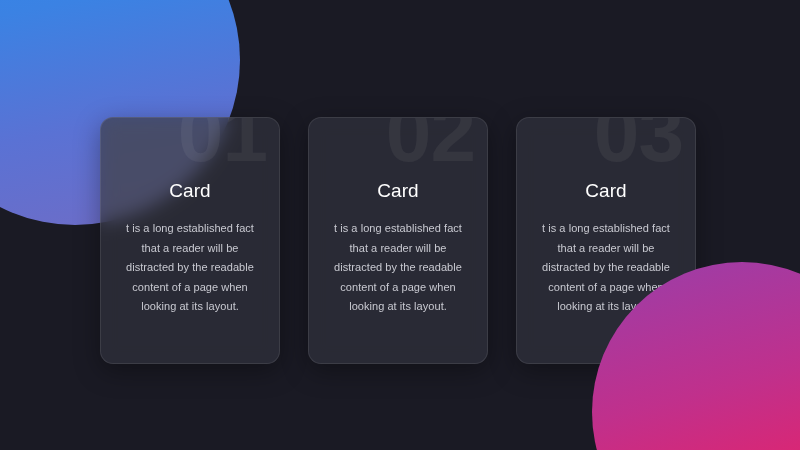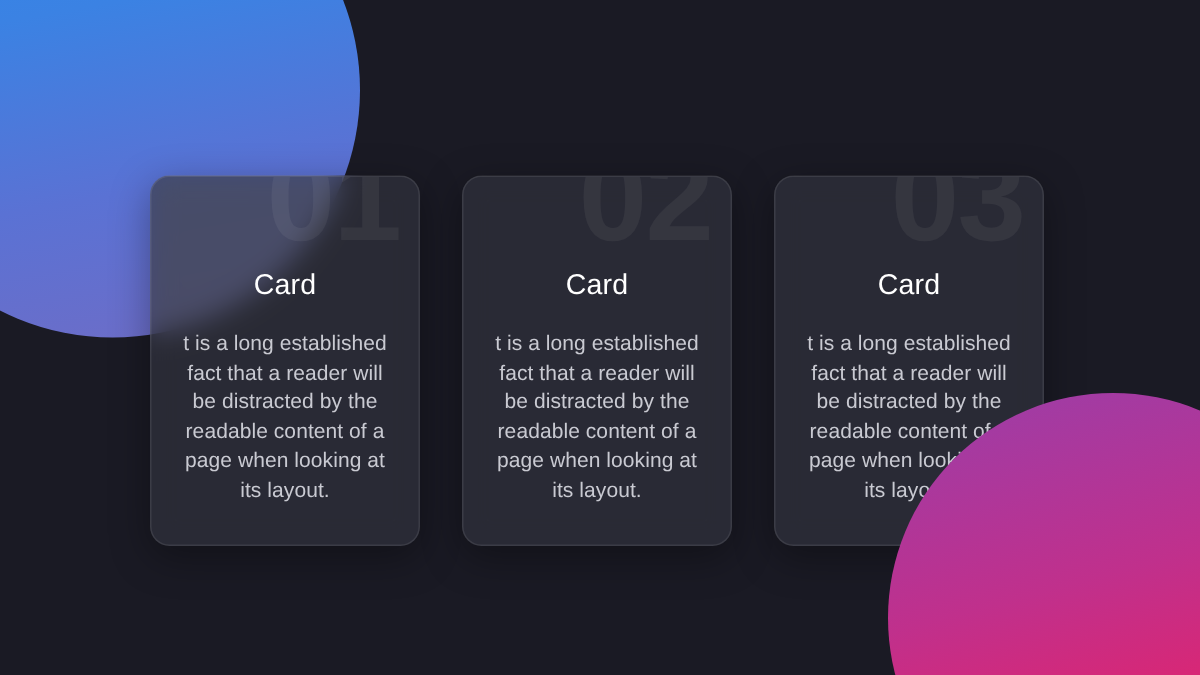--- a/index.html
+++ b/index.html
@@ -103,21 +103,21 @@
 
   .card-title {
     font-size: 19px;
     font-weight: 400;
     color: #ffffff;
     letter-spacing: 0.1px;
     margin-bottom: 17px;
   }
 
   .card-text {
-    font-size: 14px;
+    font-size: 11px;
     line-height: 19.5px;
     color: #c9cad2;
     letter-spacing: 0.05px;
   }
 
   
   #blob-pink { pointer-events: none; }
 </style>
 </head>
 <body>

